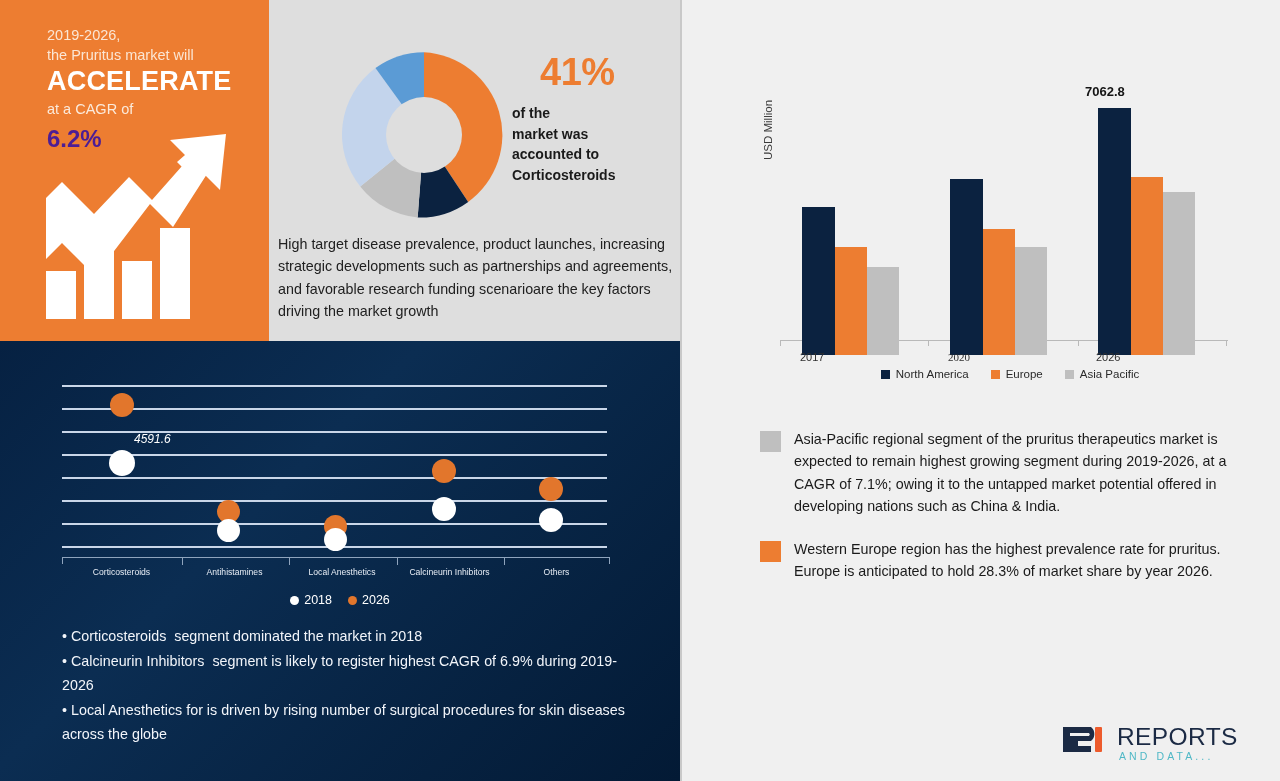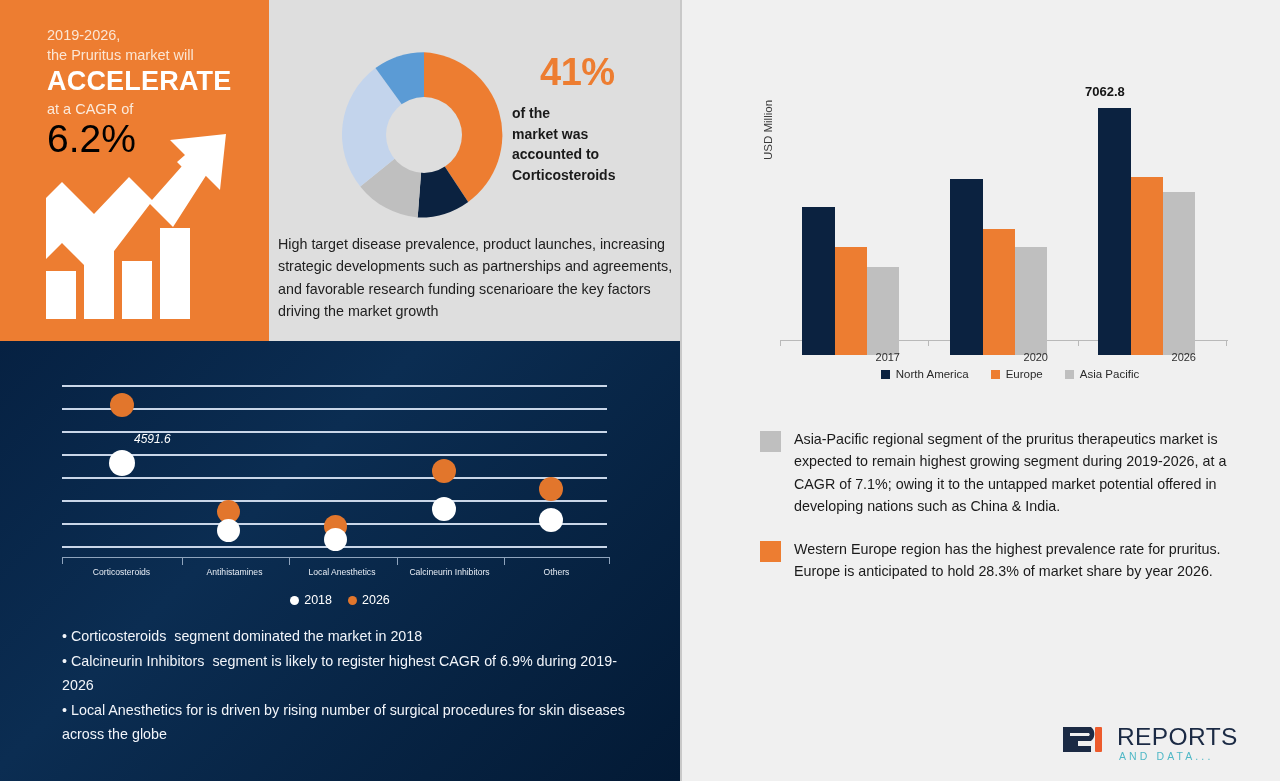--- a/index.html
+++ b/index.html
@@ -20,21 +20,21 @@
   }
   #cagr-text { position: absolute; left: 47px; top: 26px; width: 215px; }
   .cagr-l1 { font-size: 14.5px; color: #FBE6D4; line-height: 19px; white-space: nowrap; }
   .cagr-l2 { font-size: 14.5px; color: #FBE6D4; line-height: 20px; white-space: nowrap; }
   .cagr-big {
     font-size: 27px; font-weight: bold; color: #FFFFFF;
     letter-spacing: .2px; line-height: 33px; white-space: nowrap;
   }
   .cagr-l3 { font-size: 14.5px; color: #FBEADB; line-height: 23px; white-space: nowrap; }
   .cagr-pct {
-    font-size: 39px; font-weight: normal; color: #000000; line-height: 35px;
+    font-size: 24px; font-weight: bold; color: #4c1d95; line-height: 35px;
     white-space: nowrap;
   }
   
   #growth-graphic { position: absolute; left: 38px; top: 128px; width: 200px; height: 200px; }
 
   
   #donut-panel {
     position: absolute; left: 269px; top: 0; width: 411px; height: 341px;
     background: #DEDEDE;
   }
@@ -114,21 +114,21 @@
     position: absolute; left: 0; top: 285px; width: 448px; height: 1.2px;
     background: #B9B9B9;
   }
   .baseline-tick { position: absolute; top: 285px; width: 1.2px; height: 6px; background: #B9B9B9; }
   .bar { position: absolute; bottom: 0; }
   .bar-na { background: #0B2240; }
   .bar-eu { background: #ED7D31; }
   .bar-ap { background: #BFBFBF; }
   .bar-group-label {
     position: absolute; top: 296px; font-size: 11px; color: #2E2E2E;
-    text-align: right; white-space: nowrap;
+    text-align: left; white-space: nowrap;
   }
   #bar-top-value {
     position: absolute; font-size: 13px; font-weight: bold; color: #151515;
     white-space: nowrap;
     margin-top: 15px;
   }
   #bar-legend {
     position: absolute; left: 100px; top: 368px; width: 460px;
     display: flex; justify-content: center; align-items: center; gap: 22px;
   }
@@ -290,21 +290,21 @@
       <div class="bar bar-eu" style="left:203px; width:32px; height:126px;"></div>
       <div class="bar bar-ap" style="left:235px; width:32px; height:108px;"></div>
 
       <div class="bar bar-na" style="left:318px; width:33px; height:247px;"></div>
       <div class="bar bar-eu" style="left:351px; width:32px; height:178px;"></div>
       <div class="bar bar-ap" style="left:383px; width:32px; height:163px;"></div>
 
       <div id="bar-top-value" style="left:305px; top:14px;">7062.8</div>
 
       <div class="bar-group-label" style="left:20px;  width:100px;">2017</div>
-      <div class="bar-group-label" style="left:168px; width:100px;">2020</div>
+      <div class="bar-group-label" style="left:168px; width:100px;font-family:Liberation Serif, serif;">2020</div>
       <div class="bar-group-label" style="left:316px; width:100px;">2026</div>
     </div>
 
     <div id="bar-legend">
       <div class="bl-item">
         <span class="bl-swatch" style="background:#0B2240"></span>
         <span class="bl-text">North America</span>
       </div>
       <div class="bl-item">
         <span class="bl-swatch" style="background:#ED7D31"></span>

